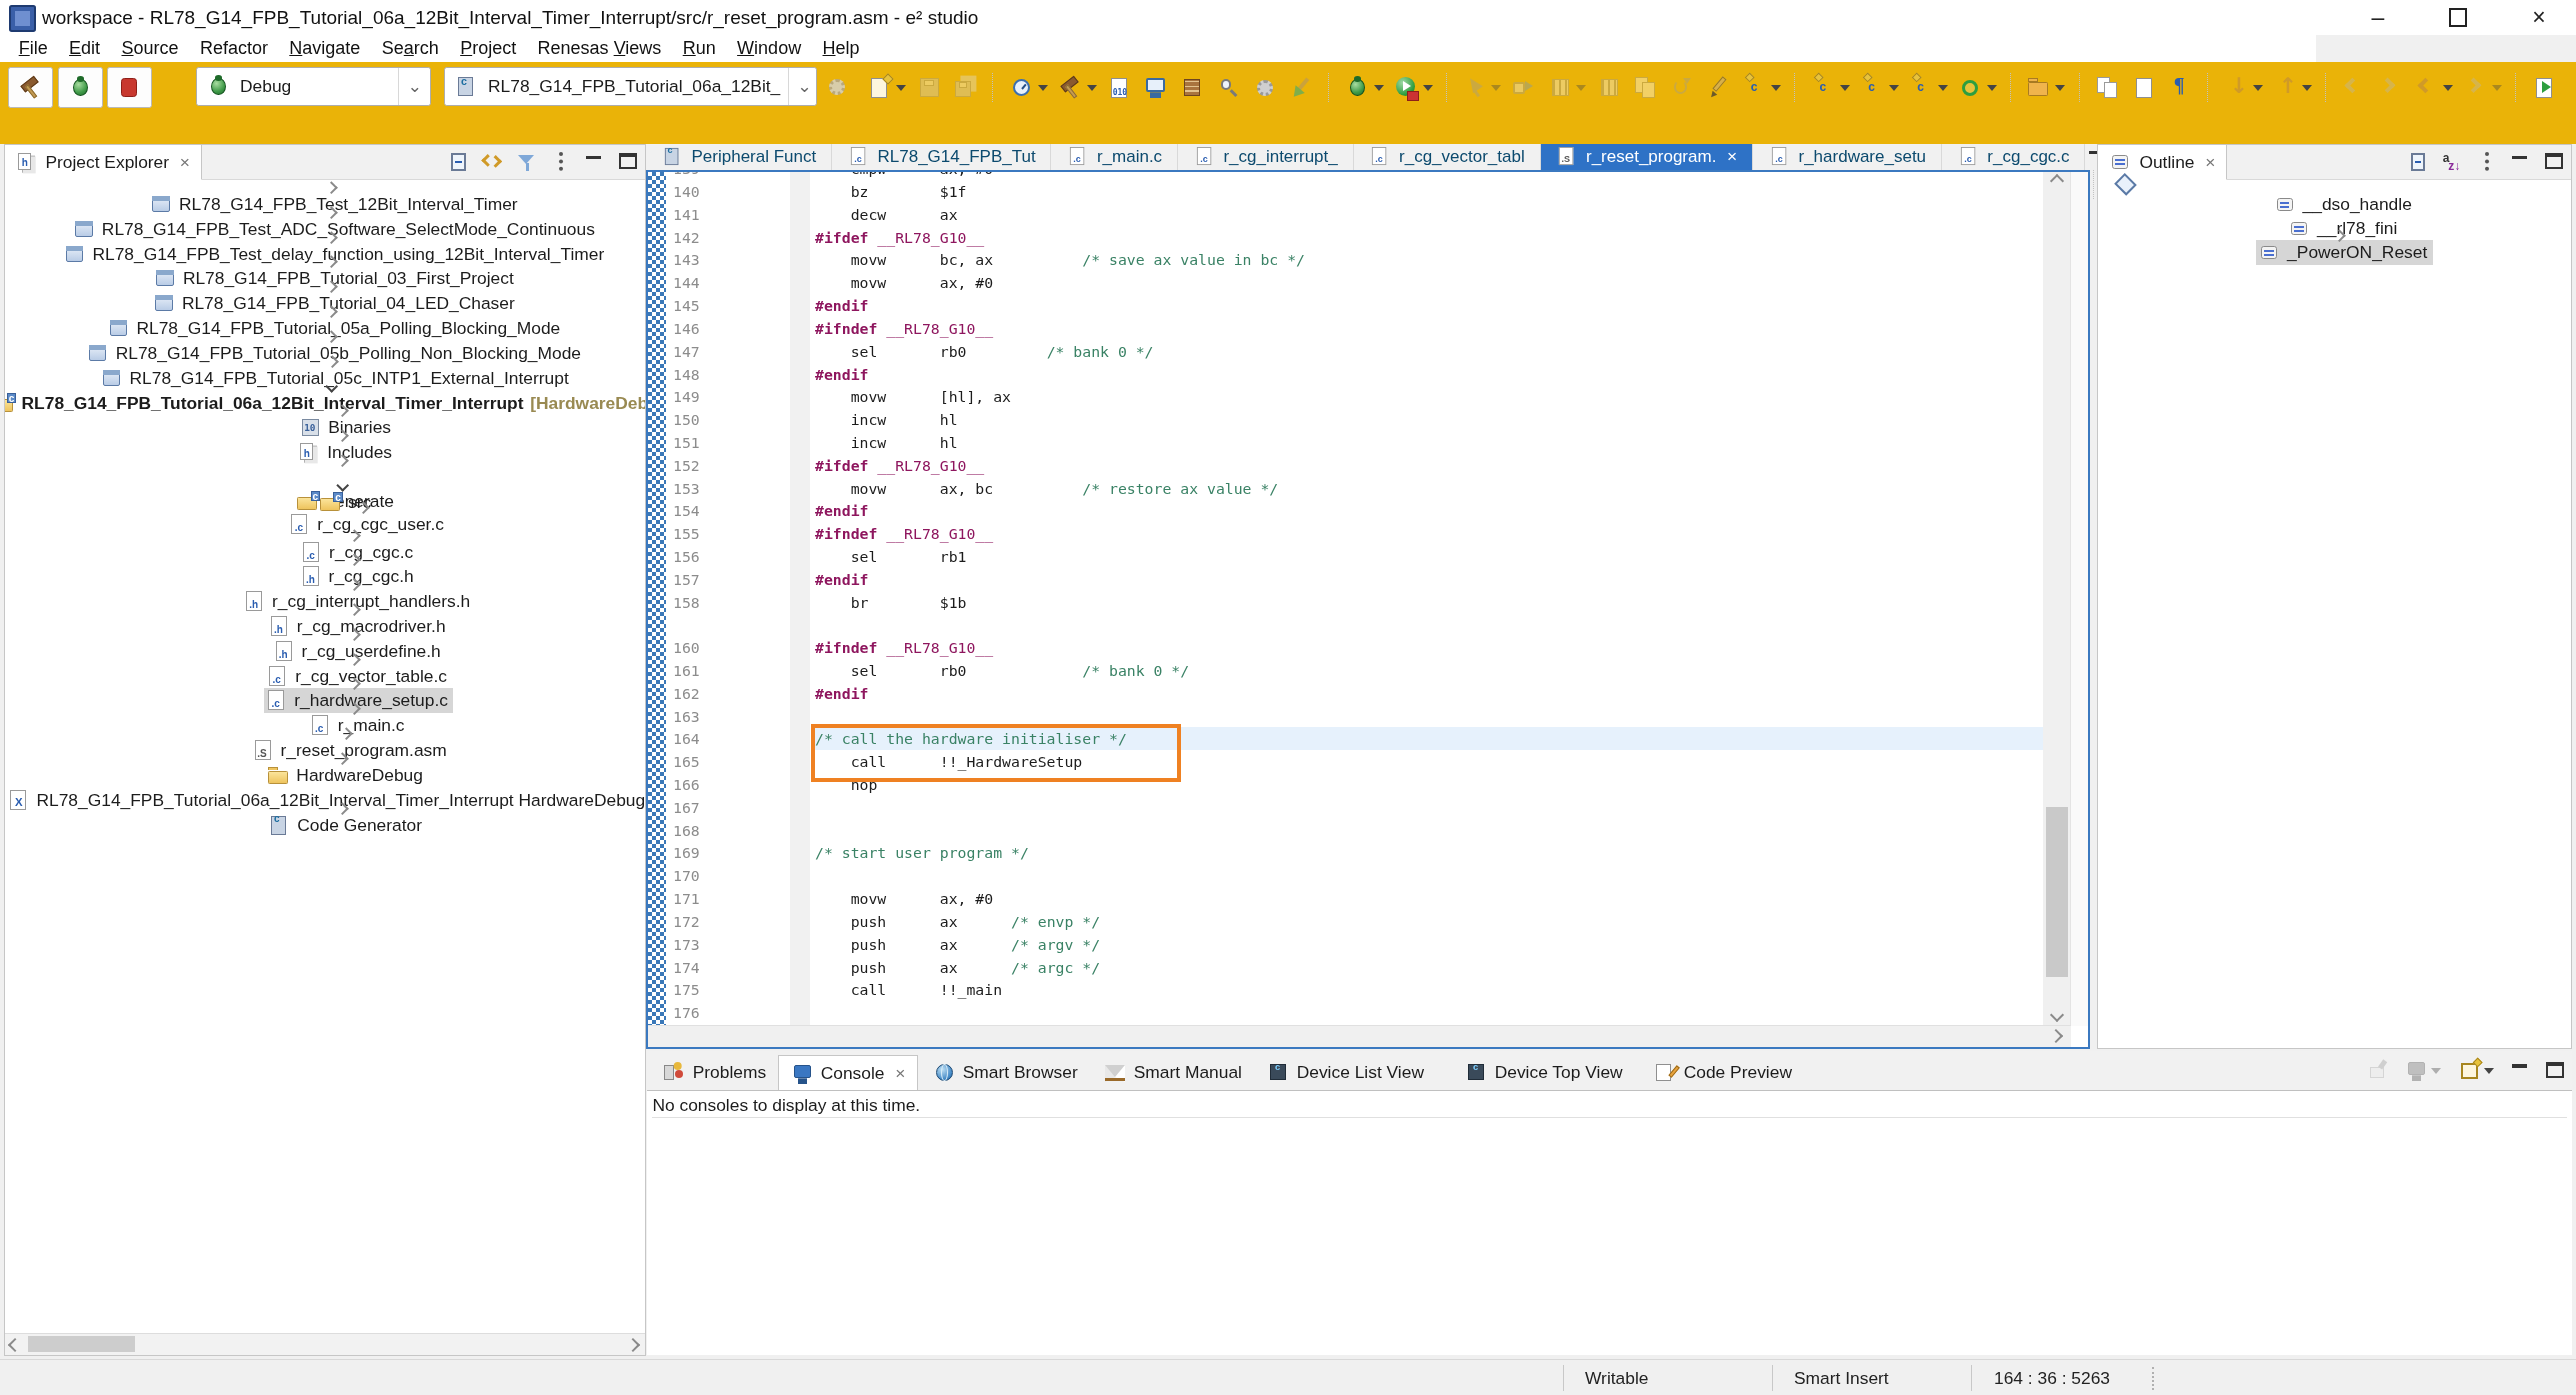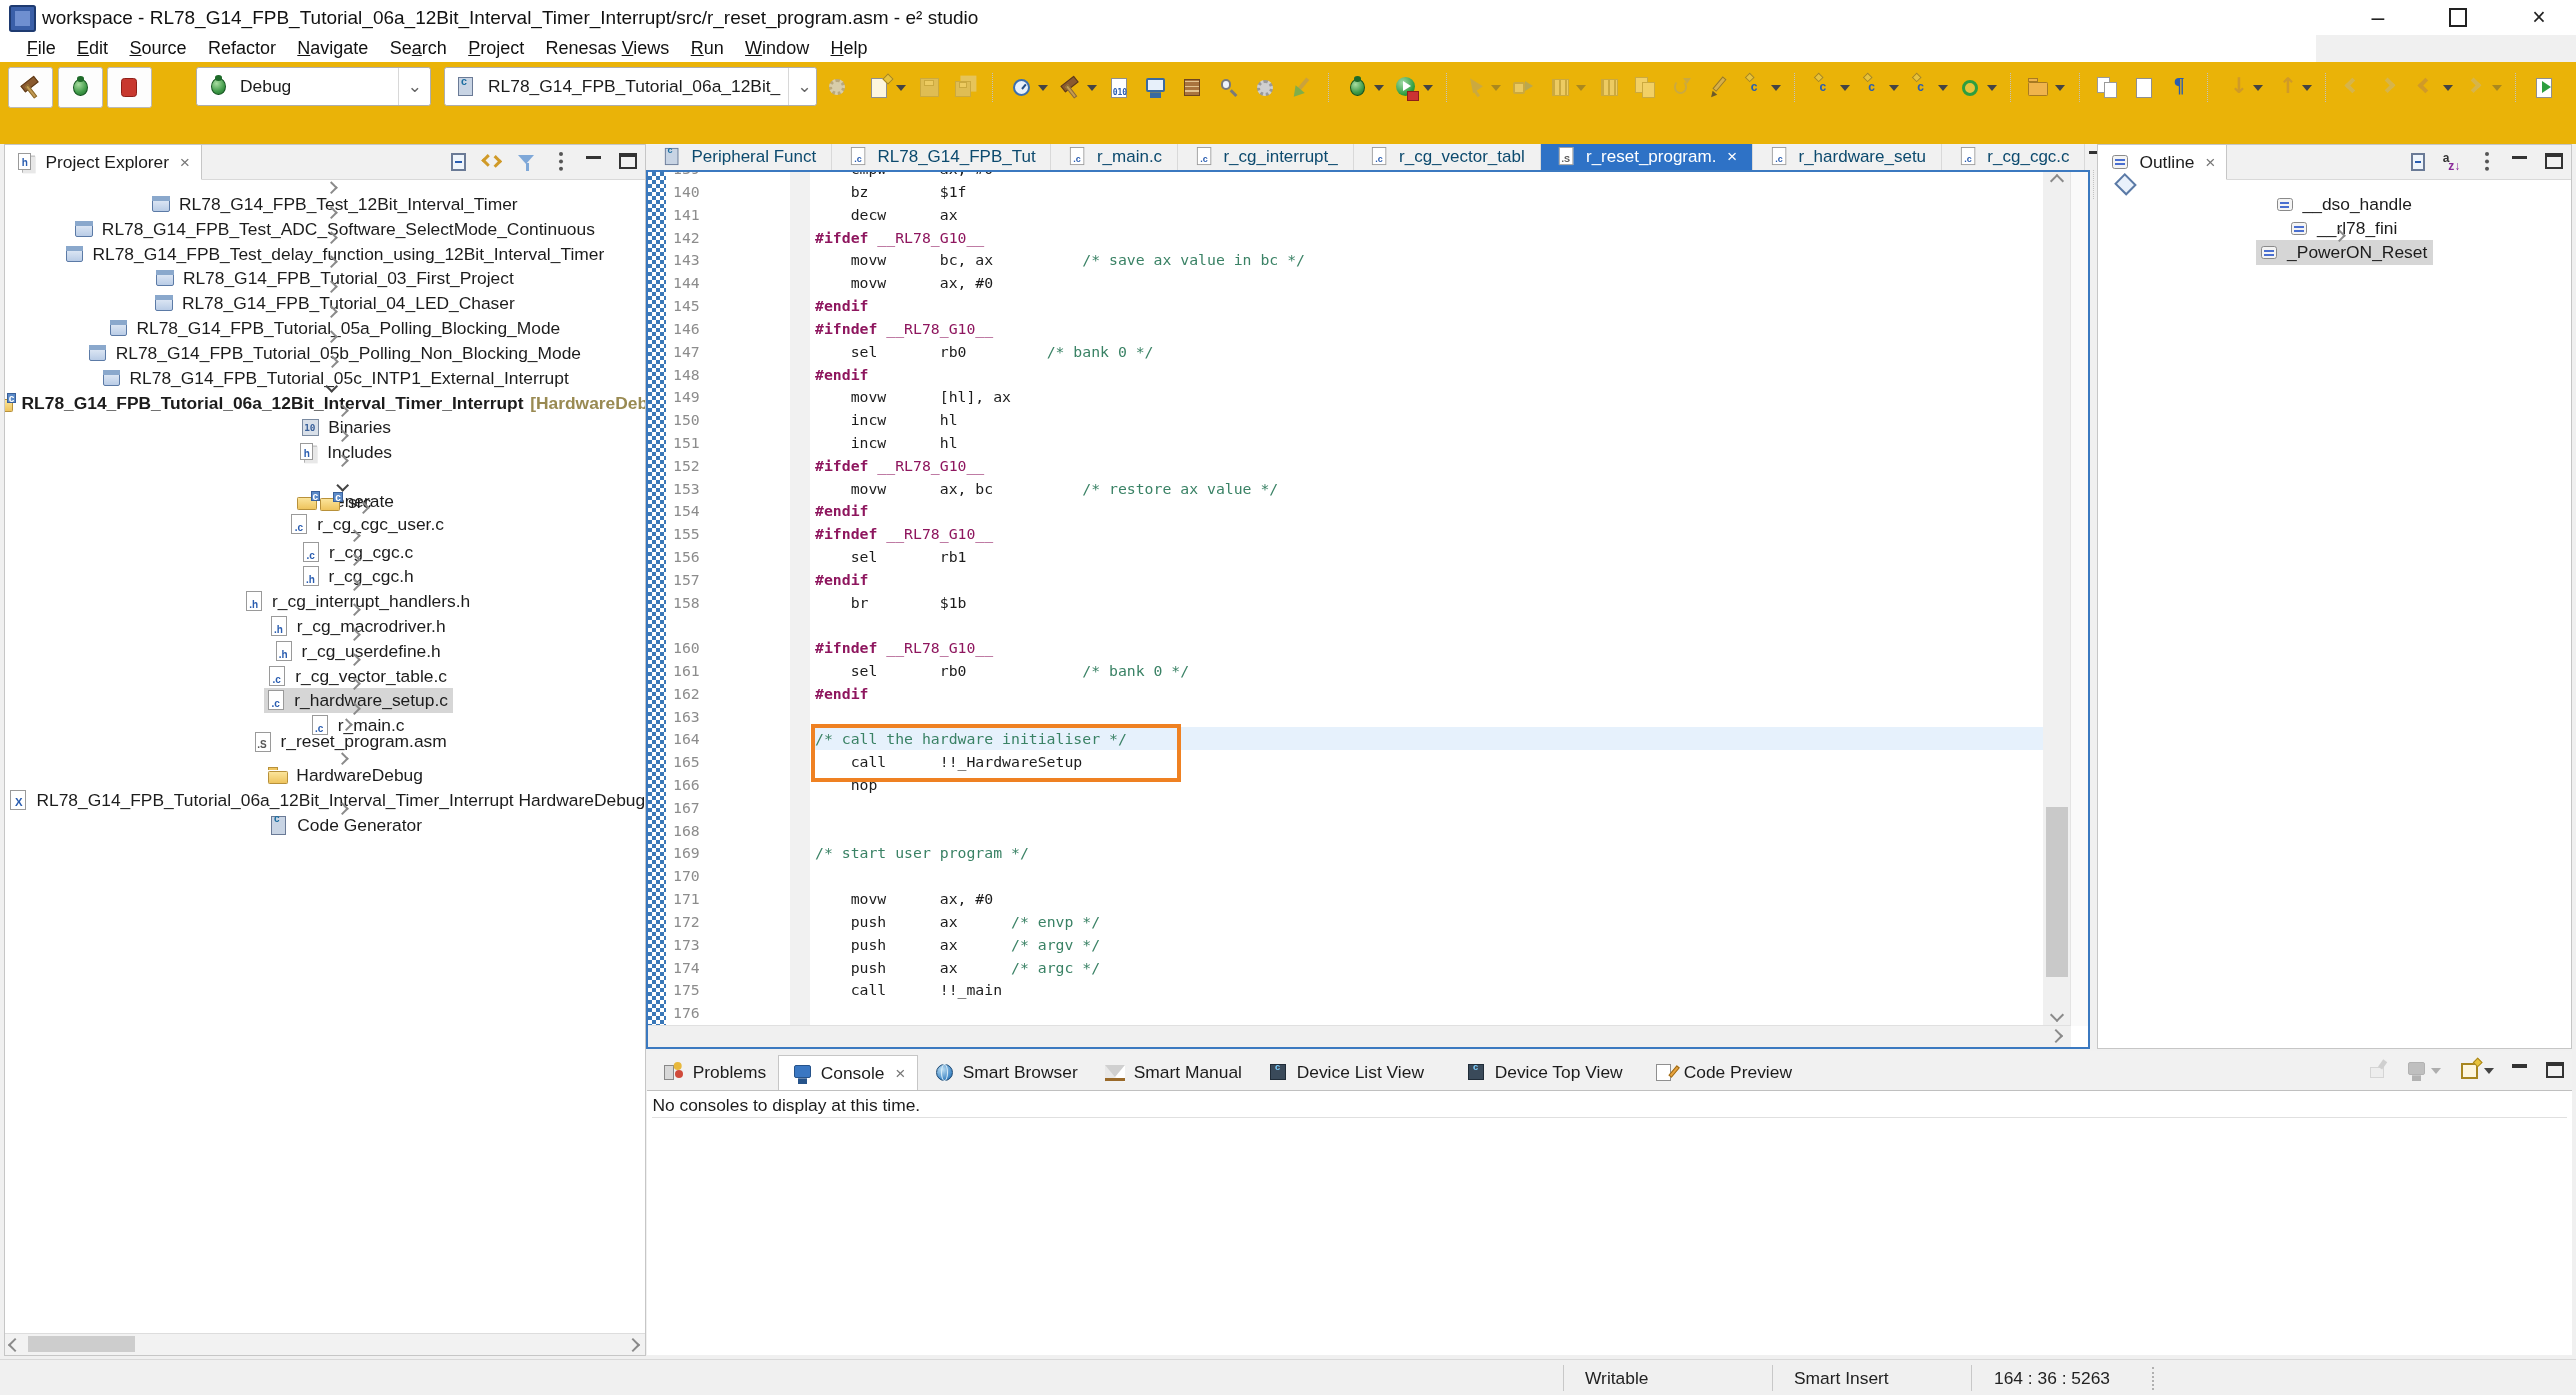--- a/index.html
+++ b/index.html
@@ -12,21 +12,21 @@
   #titlebar{left:0;top:0;width:2576px;height:35px;background:#fff;}
   #appicon{left:9.4px;top:5.4px;width:23px;height:23px;background:#3a5fa8;border:2px solid #1e3a70;border-radius:2.7px;}
   #appicon::before{content:"";position:absolute;left:4px;top:4px;right:4px;bottom:4px;background:#6f8fd0;}
   #title-text{left:42px;top:6.7px;font-size:19px;color:#111;white-space:nowrap;}
   .winbtn{top:0px;width:74px;height:35px;display:flex;align-items:center;justify-content:center;font-size:23px;color:#222;}
   #btn-min{right:161px;} #btn-max{right:81px;} #btn-close{right:0px;}
   .restore-sq{width:14.8px;height:14.8px;border:2px solid #222;position:relative;background:#fff;}
   .restore-sq::before{content:"";position:absolute;left:3.4px;top:-6px;width:14.8px;height:14.8px;border:2px solid #222;z-index:-1;}
 
   
-  #menubar{left:0;top:35px;width:2316px;height:27px;background:#fff;display:flex;align-items:center;padding-left:16px;box-sizing:border-box;}
+  #menubar{left:0;top:35px;width:2316px;height:27px;background:#fff;display:flex;align-items:center;padding-left:8px;box-sizing:border-box;}
   .menu-item{font-size:18px;padding:1.3px 10.7px;color:#111;}
   .menu-item u{text-decoration:underline;}
 
   
   #toolbar{left:0;top:62px;width:2576px;height:82px;background:#eab308;}
   .tbtn-box{top:5.4px;width:43px;height:39px;border:1.3px solid #b9b9b9;border-radius:2.7px;background:#fdfdfd;display:flex;align-items:center;justify-content:center;}
   .combo{top:5.4px;height:39px;border:1.3px solid #adadad;border-radius:2.7px;background:#fff;display:flex;align-items:center;padding:0 8px;box-sizing:border-box;font-size:17.4px;gap:8px;}
   .combo .carr{margin-left:auto;border-left:1.3px solid #d8d8d8;padding-left:8px;height:100%;display:flex;align-items:center;color:#666;}
   #tool-icons{left:864px;top:6.7px;display:flex;align-items:center;gap:4px;height:38px;}
   .tsep{width:1.3px;height:29.5px;border-left:1.3px dotted #c2c2c2;margin:0 6.7px;}
@@ -603,21 +603,21 @@
           <span class="tlabel">r_hardware_setup.c</span>
         </span>
       </div>
       <div class="trow" style="top: 525px; padding-left: 59px;">
         <span class="chev "></span>
         <span class="cell" style="margin-left: 8px;">
           <span class="fi fi-file fi-c"></span>
           <span class="tlabel">r_main.c</span>
         </span>
       </div>
-      <div class="trow" style="top: 550px; padding-left: 44px; justify-content: flex-end;">
+      <div class="trow" style="top: 550px; padding-left: 44px;">
         <span class="chev "></span>
         <span class="cell" style="margin-left: 8px;">
           <span class="fi fi-file fi-s"></span>
           <span class="tlabel">r_reset_program.asm</span>
         </span>
       </div>
       <div class="trow" style="top: 575px; padding-left: 36px;">
         <span class="chev "></span>
         <span class="cell" style="margin-left: 8px;">
           <span class="fi fi-folder"></span>

